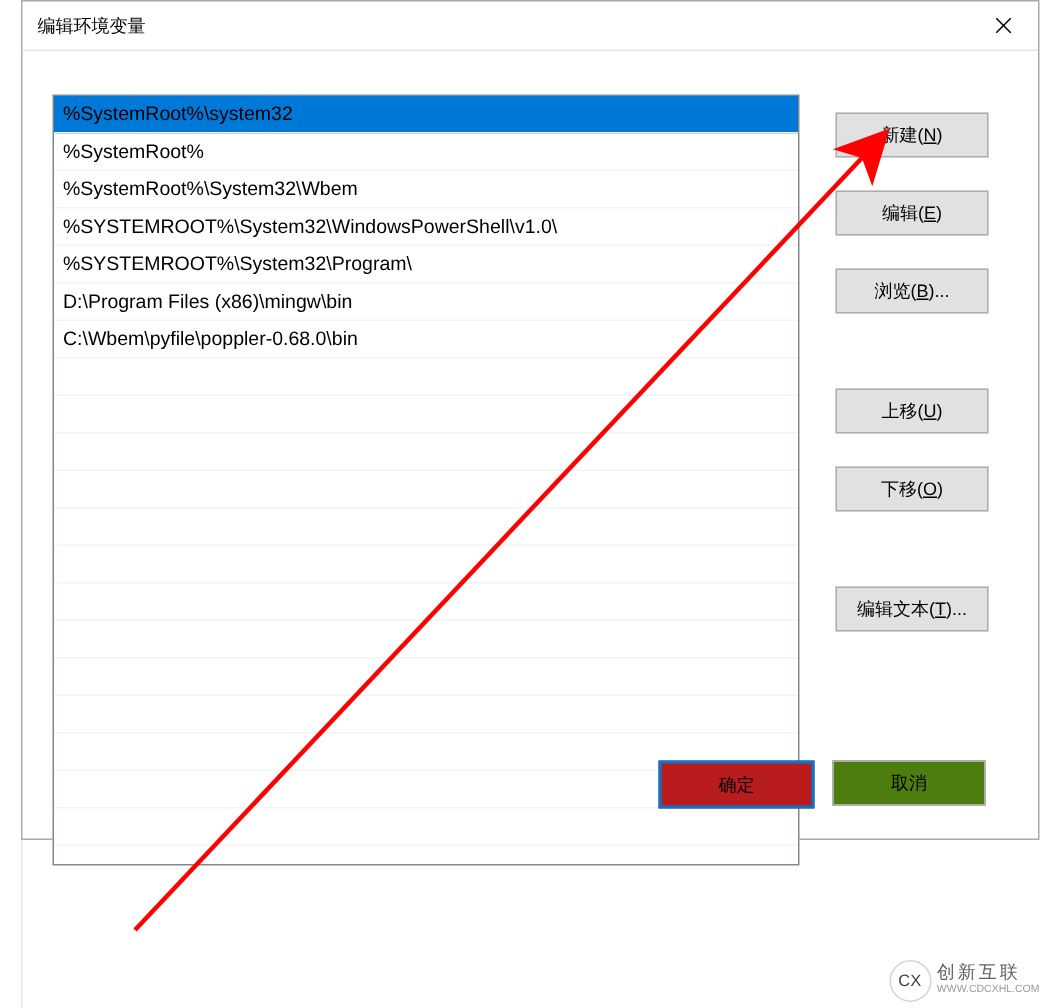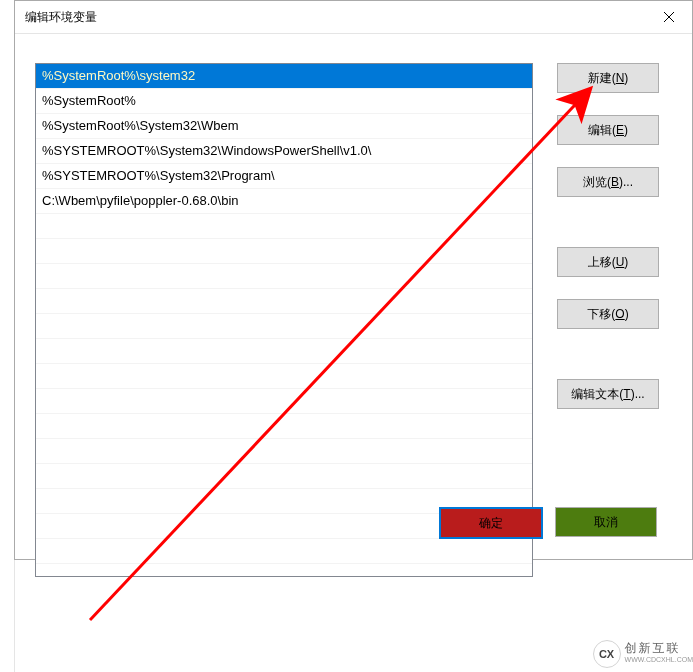--- a/index.html
+++ b/index.html
@@ -5,31 +5,31 @@
   html,body{margin:0;padding:0;width:693px;height:672px;font-family:"Microsoft YaHei","Segoe UI",sans-serif;font-size:12px;background:#fff;overflow:hidden}
   .bg-strip{position:absolute;left:0;top:0;width:14px;height:672px;background:#fff;border-right:1px solid #e5e5e5}
   .dialog{position:absolute;left:14px;top:0;width:679px;height:560px;background:#fff;border:1px solid #aaa;box-sizing:border-box}
   .titlebar{height:32px;display:flex;align-items:center;justify-content:space-between;padding:0 0 0 10px;border-bottom:1px solid #e5e5e5}
   .titlebar .title{font-size:12px;color:#000}
   .close-btn{width:46px;height:32px;display:flex;align-items:center;justify-content:center;cursor:pointer}
   .close-btn svg{width:10px;height:10px}
   .content{position:absolute;left:0;right:0;top:32px;bottom:0}
   .listbox{position:absolute;left:20px;top:30px;width:498px;height:514px;border:1px solid #828790;box-sizing:border-box;background:#fff;overflow:hidden}
   .row{height:24px;line-height:24px;padding:0 6px;font-size:13px;border-bottom:1px solid #f3f3f3;white-space:nowrap;overflow:hidden;text-overflow:ellipsis;cursor:default}
-  .row.sel{background:#0078d7;color:#fef9c3}
-  .btns{position:absolute;left:542px;top:30px;width:118px}
+  .row.sel{background:#0078d7;color:#000000}
+  .btns{position:absolute;left:542px;top:42px;width:118px}
   .btn{width:100px;height:28px;margin-bottom:22px;background:#e1e1e1;border:1px solid #adadad;display:flex;align-items:center;justify-content:center;font-size:12px;cursor:pointer;user-select:none}
   .btn u{text-decoration:underline}
   .gap{height:28px}
   .footer{position:absolute;left:0;right:0;bottom:0;height:68px}
   .fbtn{position:absolute;width:100px;height:28px;background:#4d7c0f;border:1px solid #adadad;display:flex;align-items:center;justify-content:center;font-size:12px;cursor:pointer}
   .fbtn.primary{border:2px solid #0078d7;background:#b91c1c}
   .arrow{position:absolute;pointer-events:none}
   .watermark{position:absolute;right:0;bottom:4px;display:flex;align-items:center;gap:4px;opacity:.85}
-  .watermark .logo{width:26px;height:26px;border-radius:50%;background:#fff;border:1px solid #ccc;display:flex;align-items:center;justify-content:center;font-weight:bold;font-family:Arial;font-size:11px;color:#222}
+  .watermark .logo{width:26px;height:26px;border-radius:50%;background:#fff;border:1px solid #ccc;display:flex;align-items:center;justify-content:center;font-weight:normal;font-family:Arial;font-size:11px;color:#222}
   .watermark .txt{font-size:10px;line-height:11px;color:#444}
 </style>
 </head>
 <body>
 
 <div class="bg-strip">
   
 </div>
 
 <div class="dialog">
@@ -42,20 +42,21 @@
     </div>
   </div>
 
   <div class="content">
     <div class="listbox">
       <div class="row sel">%SystemRoot%\system32</div>
       <div class="row">%SystemRoot%</div>
       <div class="row">%SystemRoot%\System32\Wbem</div>
       <div class="row">%SYSTEMROOT%\System32\WindowsPowerShell\v1.0\</div>
       <div class="row">%SYSTEMROOT%\System32\Program\</div>
+      <div class="row">D:\Program Files (x86)\mingw\bin</div>
       <div class="row">C:\Wbem\pyfile\poppler-0.68.0\bin</div>
 
       <div class="row"></div>
       <div class="row"></div>
       <div class="row"></div>
       <div class="row"></div>
       <div class="row"></div>
       <div class="row"></div>
       <div class="row"></div>
       <div class="row"></div>

